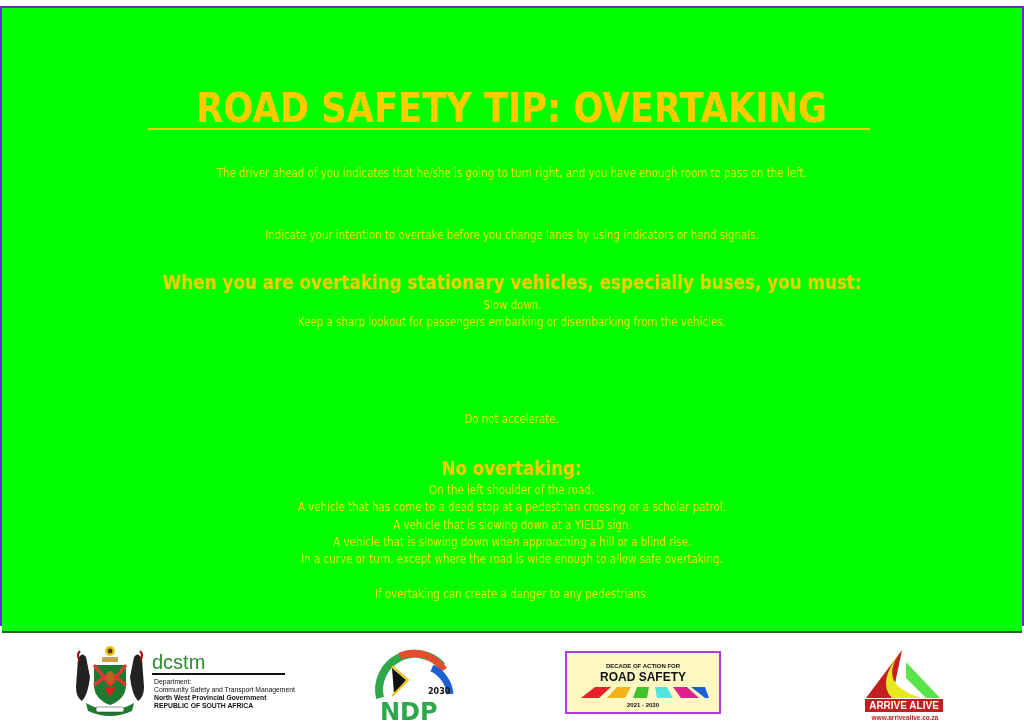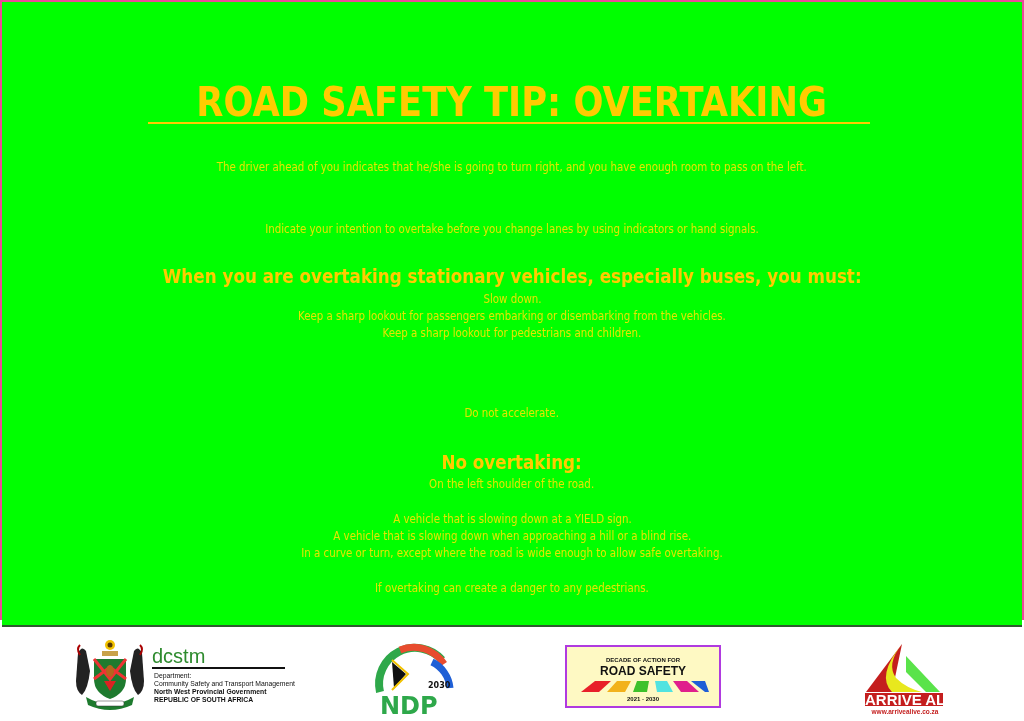--- a/index.html
+++ b/index.html
@@ -1,21 +1,21 @@
 <!DOCTYPE html>
 <html><head>
   <meta charset="utf-8">
   <style>
     * { box-sizing: border-box; margin: 0; padding: 0; }
     html, body { width: 1024px; height: 721px; overflow: hidden; background: #ffffff; }
     body { position: relative; font-family: "DejaVu Sans", sans-serif; }
 
     .poster {
-      position: absolute; left: 0; top: 0; width: 1024px; height: 620px;
-      border: 2px solid #ec4899; background: #ffffff;
+      position: absolute; left: 0; top: 6px; width: 1024px; height: 620px;
+      border: 2px solid #6d28d9; background: #ffffff;
     }
     .green-panel {
       position: absolute; left: 0; top: 0; width: 1020px; height: 625px;
       background: #00ff00; border-bottom: 2px solid #2f5a2f;
     }
     .line {
       position: absolute; left: 0; width: 1020px; text-align: center;
       color: #ffcc00; white-space: nowrap;
     }
     .line span { display: inline-block; transform-origin: center; }
@@ -49,21 +49,21 @@
     }
     .decade-small { position: absolute; left: 0; top: 10px; width: 100%; font-family: "Liberation Sans", sans-serif; font-size: 6px; font-weight: bold; color: #111; }
     .decade-big { position: absolute; left: 0; top: 17px; width: 100%; font-family: "Liberation Sans", sans-serif; font-size: 12px; font-weight: bold; color: #111; }
     .decade-years { position: absolute; left: 0; top: 49px; width: 100%; font-family: "Liberation Sans", sans-serif; font-size: 6px; font-weight: bold; color: #111; }
     .decade-stripes { position: absolute; left: 14px; top: 32px; width: 128px; height: 14px; }
 
     .arrive { left: 860px; top: 640px; width: 82px; height: 52px; }
     .arrive-label {
       position: absolute; left: 863px; top: 691px; width: 78px; height: 13px;
       background: #c41e1e; color: #fff; font-family: "Liberation Sans", sans-serif; font-weight: bold;
-      font-size: 15px; text-align: center; line-height: 13px; white-space: nowrap;
+      font-size: 10px; text-align: center; line-height: 13px; white-space: nowrap;
     }
     .arrive-url {
       position: absolute; left: 860px; top: 706px; width: 86px; text-align: center;
       font-family: "Liberation Sans", sans-serif; font-size: 6.5px; font-weight: bold; color: #c41e1e; white-space: nowrap;
     }
   </style>
 </head>
 <body>
 
 <div class="poster">
@@ -72,26 +72,26 @@
     <div class="line title"><span>ROAD SAFETY TIP: OVERTAKING</span></div>
     <div class="title-underline"></div>
 
     <div class="line body-line" style="top:157px"><span>The driver ahead of you indicates that he/she is going to turn right, and you have enough room to pass on the left.</span></div>
 
     <div class="line body-line" style="top:219px"><span>Indicate your intention to overtake before you change lanes by using indicators or hand signals.</span></div>
 
     <div class="line heading" style="top:263px"><span>When you are overtaking stationary vehicles, especially buses, you must:</span></div>
     <div class="line body-line" style="top:289px"><span>Slow down.</span></div>
     <div class="line body-line" style="top:306px"><span>Keep a sharp lookout for passengers embarking or disembarking from the vehicles.</span></div>
-    <div class="line body-line" style="top:323px"><span>Keep a sharp lookout for pedestrians and children.</span></div>
 
     <div class="line body-line" style="top:403px"><span>Do not accelerate.</span></div>
 
     <div class="line heading" style="top:449px"><span>No overtaking:</span></div>
     <div class="line body-line" style="top:474px"><span>On the left shoulder of the road.</span></div>
+    <div class="line body-line" style="top:491px"><span>A vehicle that has come to a dead stop at a pedestrian crossing or a scholar patrol.</span></div>
     <div class="line body-line" style="top:509px"><span>A vehicle that is slowing down at a YIELD sign.</span></div>
     <div class="line body-line" style="top:526px"><span>A vehicle that is slowing down when approaching a hill or a blind rise.</span></div>
     <div class="line body-line" style="top:543px"><span>In a curve or turn, except where the road is wide enough to allow safe overtaking.</span></div>
     <div class="line body-line" style="top:578px"><span>If overtaking can create a danger to any pedestrians.</span></div>
   </div>
 
   <div class="footer"></div>
 
   <svg class="logo crest" viewBox="0 0 76 74">
     <circle cx="38" cy="6" r="5" fill="#f2c200"></circle>

